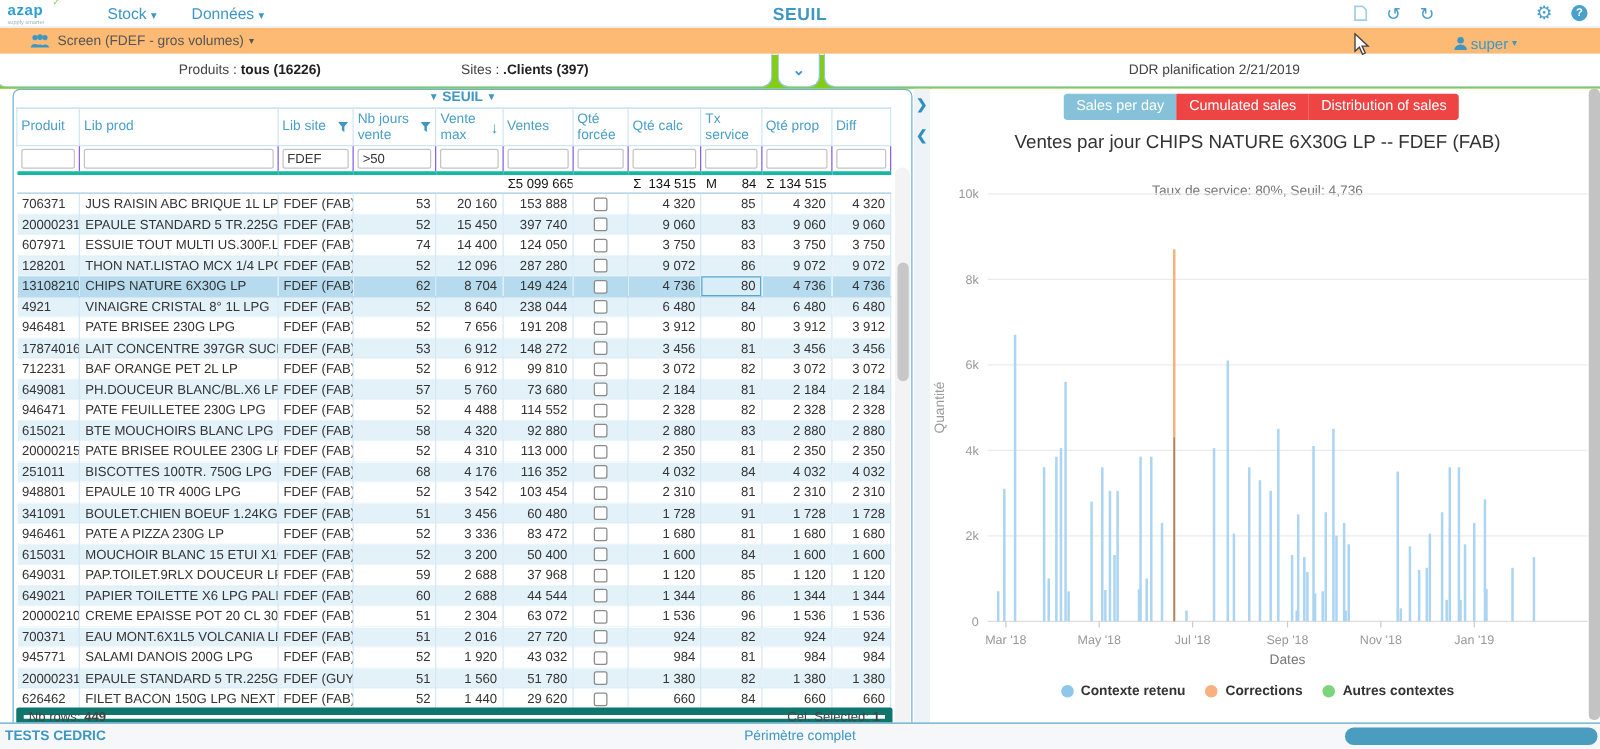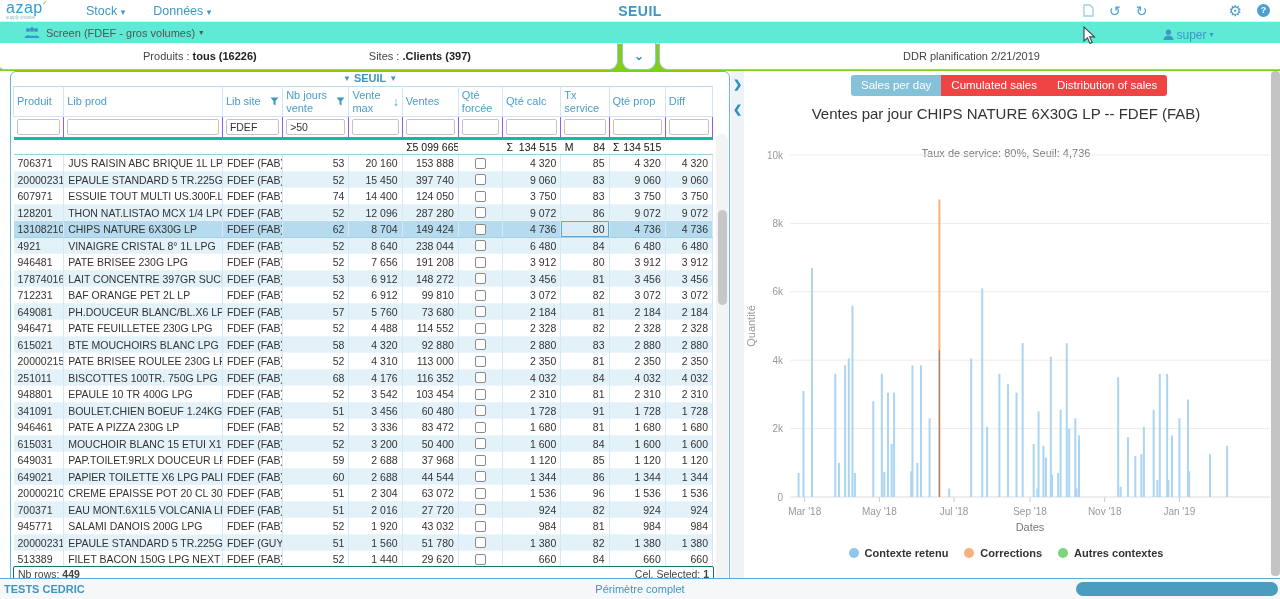--- a/index.html
+++ b/index.html
@@ -2,35 +2,35 @@
 <html><head>
 <meta charset="utf-8">
 <style>
   * { margin:0; padding:0; box-sizing:border-box; }
   html,body { width:1280px; height:599px; overflow:hidden; background:#fff;
     font-family:"Liberation Sans", sans-serif; color:#333; }
   
   #topbar { position:absolute; left:0; top:0; width:1280px; height:22px;
     display:flex; align-items:center; border-bottom:1px solid #e4eef4; background:#fff; z-index:5;}
   .logo { margin-left:6px; line-height:1; position:relative; width:52px;}
-  .logo .word { font-size:16px; font-weight:normal; color:#2e9fd4; letter-spacing:.5px;}
+  .logo .word { font-size:12px; font-weight:bold; color:#2e9fd4; letter-spacing:.5px;}
   .logo .leaf { color:#7ec84a; font-size:7px; position:absolute; top:-1px; left:36px;}
   .logo .tag { font-size:4.5px; color:#9bb3c0; display:block; margin-top:0px;}
   .menu { color:#3d97c5; font-size:12.5px; margin-left:28px; cursor:pointer;}
   .menu .car { font-size:9px; }
   #app-title { position:absolute; left:0; right:0; text-align:center; color:#3d97c5;
     font-size:14px; font-weight:bold; letter-spacing:.5px; pointer-events:none;}
   #topbar-right { margin-left:auto; display:flex; align-items:center; gap:15px; margin-right:10px; color:#4aa0cc;}
   .tb-ic { font-size:14px; line-height:1; color:#4aa0cc; cursor:pointer;}
   .tb-user { display:flex; align-items:center; gap:3px; font-size:12px; color:#3d97c5; cursor:pointer;margin-top:48px;}
   .helpdot { width:13px; height:13px; border-radius:50%; background:#4aa0cc; color:#fff;
     font-size:9px; font-weight:bold; text-align:center; line-height:13px;}
   
   #screenbar { position:absolute; left:0; top:22px; width:1280px; height:22px;
-    display:flex; align-items:center; background:#5eead4; border-bottom:1px solid #e8eef2;}
+    display:flex; align-items:center; background:#fdba74; border-bottom:1px solid #e8eef2;}
   #screenbar .txt { font-size:11px; color:#555; margin-left:6px;}
   #screenbar .car { font-size:8px; color:#555; margin-left:4px;}
   
   #scopebar { position:absolute; left:0; top:44px; width:1280px; height:27px; background:#84cc16;}
   .scope-tab { position:absolute; top:-1px; height:27px; background:#fff;
     border:1px solid #8ec7e2; border-top:none; display:flex; align-items:center; font-size:11px; color:#444;}
   #tab-produits { left:-4px; width:622px; border-radius:0 0 9px 9px; justify-content:space-around; padding:0 90px;}
   #tab-chevron  { left:622px; width:34px; border-radius:0 0 9px 9px; justify-content:center; color:#3d97c5;
     font-weight:bold; font-size:12px; cursor:pointer;}
   #tab-ddr { left:659px; width:625px; border-radius:0 0 0 9px; justify-content:center;}
@@ -58,21 +58,21 @@
     border-right:1px solid rgba(176,214,238,.55); border-bottom:1px solid rgba(205,230,245,.4);}
   tr.datarow:nth-child(even) { background:#e3f1f9; }
   tr.datarow.sel { background:#b7dbee; }
   tr.datarow.sel td { border-bottom-color:#a5cfe6; }
   td.num { text-align:right; }
   .cbx { width:11px; height:11px; border:1.4px solid #8a8a8a; border-radius:2px; background:#fff; margin:0 auto;}
   td.selcell { background:#d9edf8; outline:1.5px solid #5aa7cf; outline-offset:-1.5px;}
   #vscroll { position:absolute; right:1px; top:62px; width:12px; height:490px; background:#f3f3f3; border-radius:6px;}
   #vscroll .thumb { position:absolute; left:1.5px; top:76px; width:9px; height:95px; background:#c7c7c7; border-radius:5px;}
   #grid-status { position:absolute; left:2px; right:15px; bottom:2px; height:15px;
-    border:1px solid #0f766e; border-radius:2px; display:flex; justify-content:space-between;
+    border:6px solid #0f766e; border-radius:2px; display:flex; justify-content:space-between;
     align-items:center; font-size:10.5px; color:#444; padding:0 4px; background:#fff;}
   
   #divider { position:absolute; left:731px; top:71px; width:13px; height:513px; background:#eef3f7;}
   #divider .chev { color:#2f8fbe; font-size:11px; font-weight:bold; text-align:center; cursor:pointer; line-height:1;}
   
   #right-panel { position:absolute; left:745px; top:71px; width:535px; height:513px; background:#fff;}
   #chart-tabs { position:absolute; left:106px; top:4px; display:flex;}
   .ctab { color:#fff; font-size:11.5px; padding:4px 10px 5px; cursor:pointer;}
   .ctab.active { background:#85c2da; border-radius:3px 0 0 3px;}
   .ctab.dark { background:#ef4444;}
@@ -692,21 +692,21 @@
           <td class="num">51 780</td>
           <td>
             <div class="cbx"></div>
           </td>
           <td class="num">1 380</td>
           <td class="num">82</td>
           <td class="num">1 380</td>
           <td class="num">1 380</td>
         </tr>
         <tr class="datarow">
-          <td>513389</td>
+          <td>626462</td>
           <td>FILET BACON 150G LPG NEXT</td>
           <td>FDEF (FAB)</td>
           <td class="num">52</td>
           <td class="num">1 440</td>
           <td class="num">29 620</td>
           <td>
             <div class="cbx"></div>
           </td>
           <td class="num">660</td>
           <td class="num">84</td>

